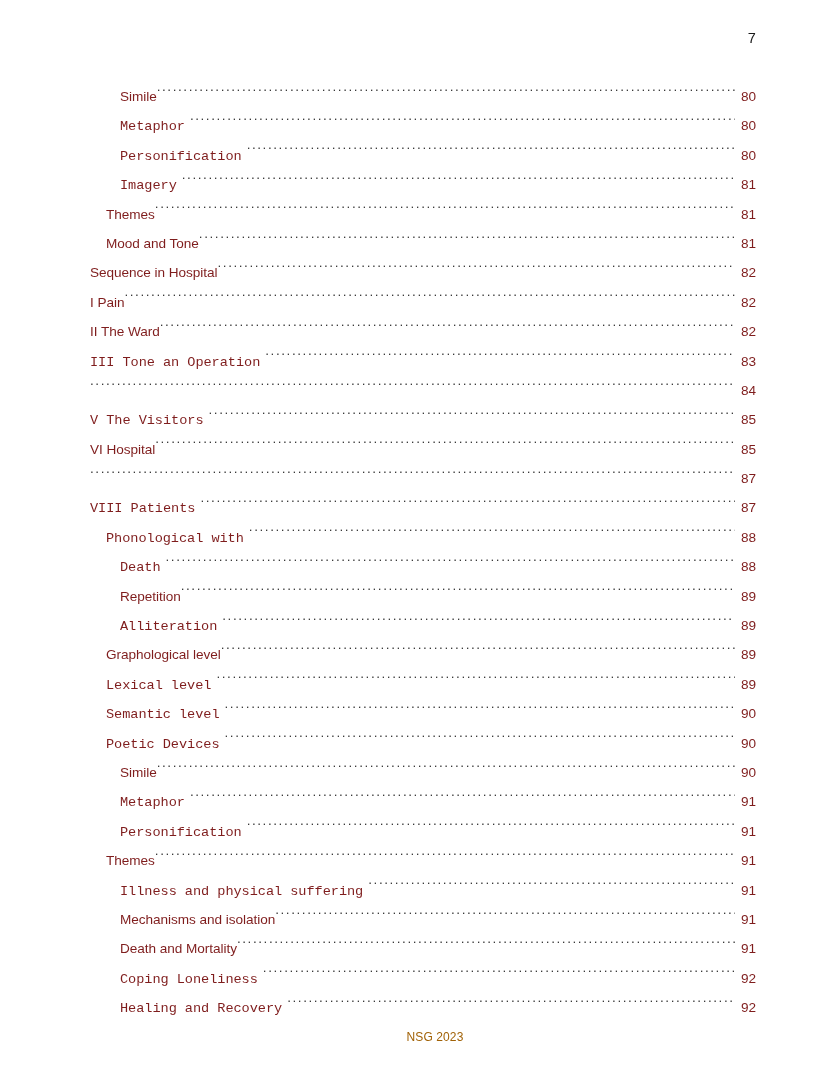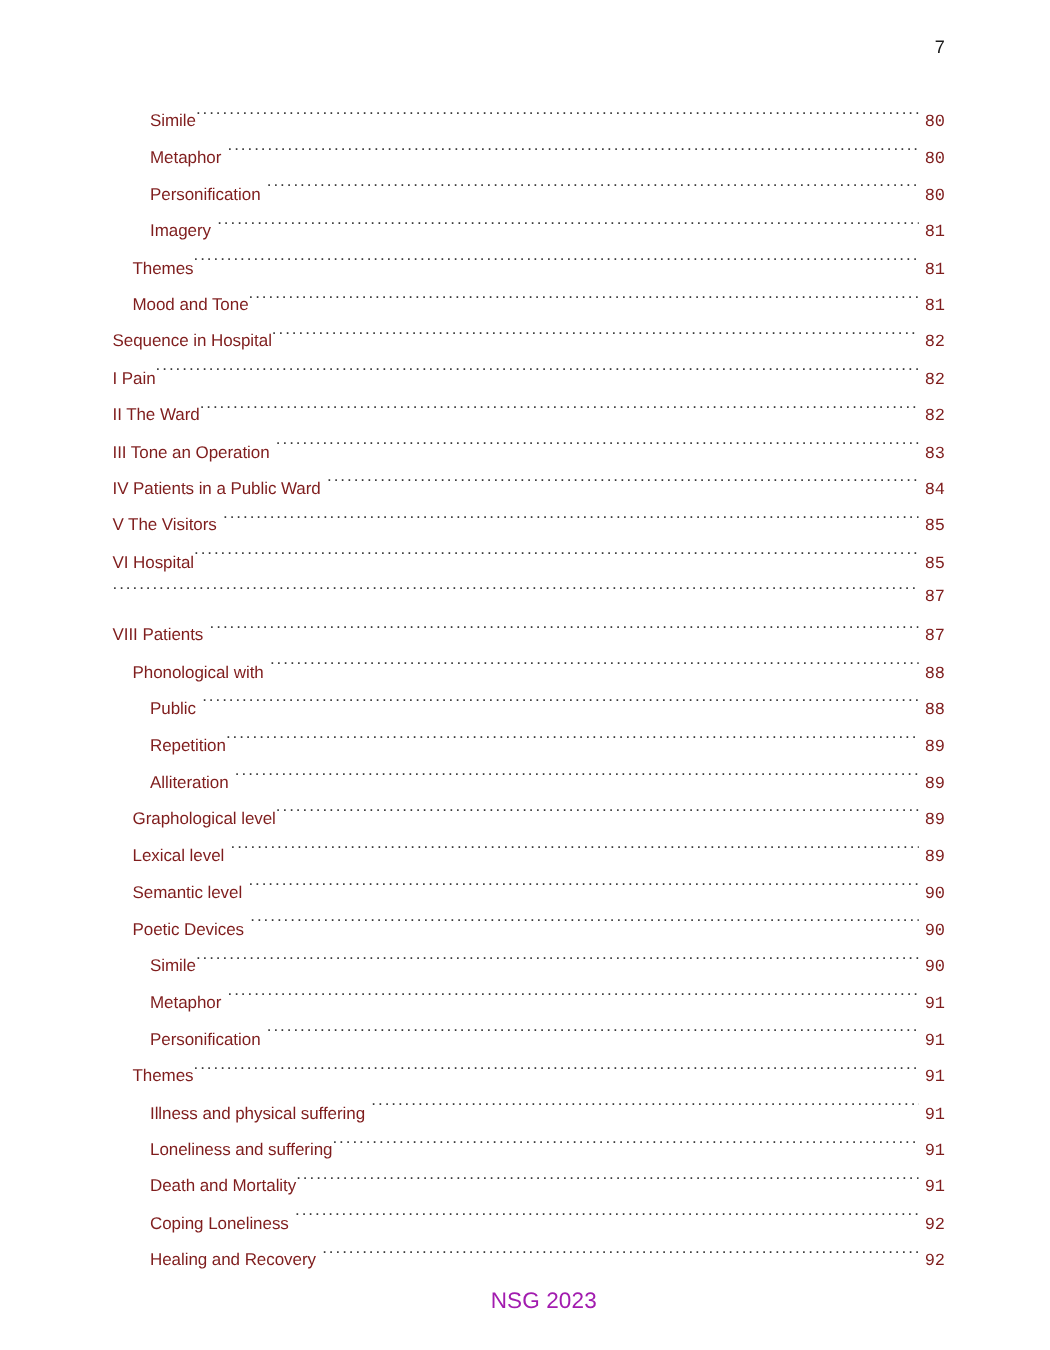--- a/index.html
+++ b/index.html
@@ -51,21 +51,21 @@
   .toc-entry.level-0 { padding-left: 0px; }
   .toc-entry.level-1 { padding-left: 16px; }
   .toc-entry.level-2 { padding-left: 30px; }
 
   .entry-title {
     flex: 0 0 auto;
     letter-spacing: -0.05px;
   }
 
   
-  .entry-title.gap-after { padding-right: 5px; }
+  .entry-title.gap-after { padding-right: 5px; font-family: Liberation Mono, monospace; }
 
   .leader {
     flex: 1 1 auto;
     overflow: hidden;
     height: 1em;
     position: relative;
     margin: 0 1px 0 0;
   }
 
   .leader::after {
@@ -77,33 +77,32 @@
     letter-spacing: 1.55px;
     font-size: 13.6px;
     color: #3a3a3a;
   }
 
   .entry-page {
     flex: 0 0 auto;
     text-align: right;
     min-width: 20px;
     letter-spacing: -0.05px;
-    font-family: Liberation Mono, monospace;
   }
 
   
   .footer {
     position: absolute;
     left: 0;
     right: 0;
     top: 1031px;
     text-align: center;
-    font-size: 18px;
+    font-size: 12px;
     line-height: 1;
-    color: #a21caf;
+    color: #a16207;
     letter-spacing: 0.1px;
     margin-left: 30px;
   }
 </style>
 </head>
 <body>
 
 <div class="page">
 
   <div class="page-number">7</div>
@@ -153,21 +152,20 @@
         <span class="entry-title">II The Ward</span>
         <span class="leader"></span>
         <span class="entry-page">82</span>
       </div>
       <div class="toc-entry level-0">
         <span class="entry-title gap-after">III Tone an Operation</span>
         <span class="leader"></span>
         <span class="entry-page">83</span>
       </div>
       <div class="toc-entry level-0">
-        <span class="entry-title gap-after">IV Patients in a Public Ward</span>
         <span class="leader"></span>
         <span class="entry-page">84</span>
       </div>
       <div class="toc-entry level-0">
         <span class="entry-title gap-after">V The Visitors</span>
         <span class="leader"></span>
         <span class="entry-page">85</span>
       </div>
       <div class="toc-entry level-0">
         <span class="entry-title">VI Hospital</span>
@@ -182,21 +180,21 @@
         <span class="entry-title gap-after">VIII Patients</span>
         <span class="leader"></span>
         <span class="entry-page">87</span>
       </div>
       <div class="toc-entry level-1">
         <span class="entry-title gap-after">Phonological with</span>
         <span class="leader"></span>
         <span class="entry-page">88</span>
       </div>
       <div class="toc-entry level-2">
-        <span class="entry-title gap-after">Public</span>
+        <span class="entry-title gap-after">Death</span>
         <span class="leader"></span>
         <span class="entry-page">88</span>
       </div>
       <div class="toc-entry level-2">
         <span class="entry-title">Repetition</span>
         <span class="leader"></span>
         <span class="entry-page">89</span>
       </div>
       <div class="toc-entry level-2">
         <span class="entry-title gap-after">Alliteration</span>
@@ -242,21 +240,21 @@
         <span class="entry-title">Themes</span>
         <span class="leader"></span>
         <span class="entry-page">91</span>
       </div>
       <div class="toc-entry level-2">
         <span class="entry-title gap-after">Illness and physical suffering</span>
         <span class="leader"></span>
         <span class="entry-page">91</span>
       </div>
       <div class="toc-entry level-2">
-        <span class="entry-title">Loneliness and suffering</span>
+        <span class="entry-title">Mechanisms and isolation</span>
         <span class="leader"></span>
         <span class="entry-page">91</span>
       </div>
       <div class="toc-entry level-2">
         <span class="entry-title">Death and Mortality</span>
         <span class="leader"></span>
         <span class="entry-page">91</span>
       </div>
       <div class="toc-entry level-2">
         <span class="entry-title gap-after">Coping Loneliness</span>

